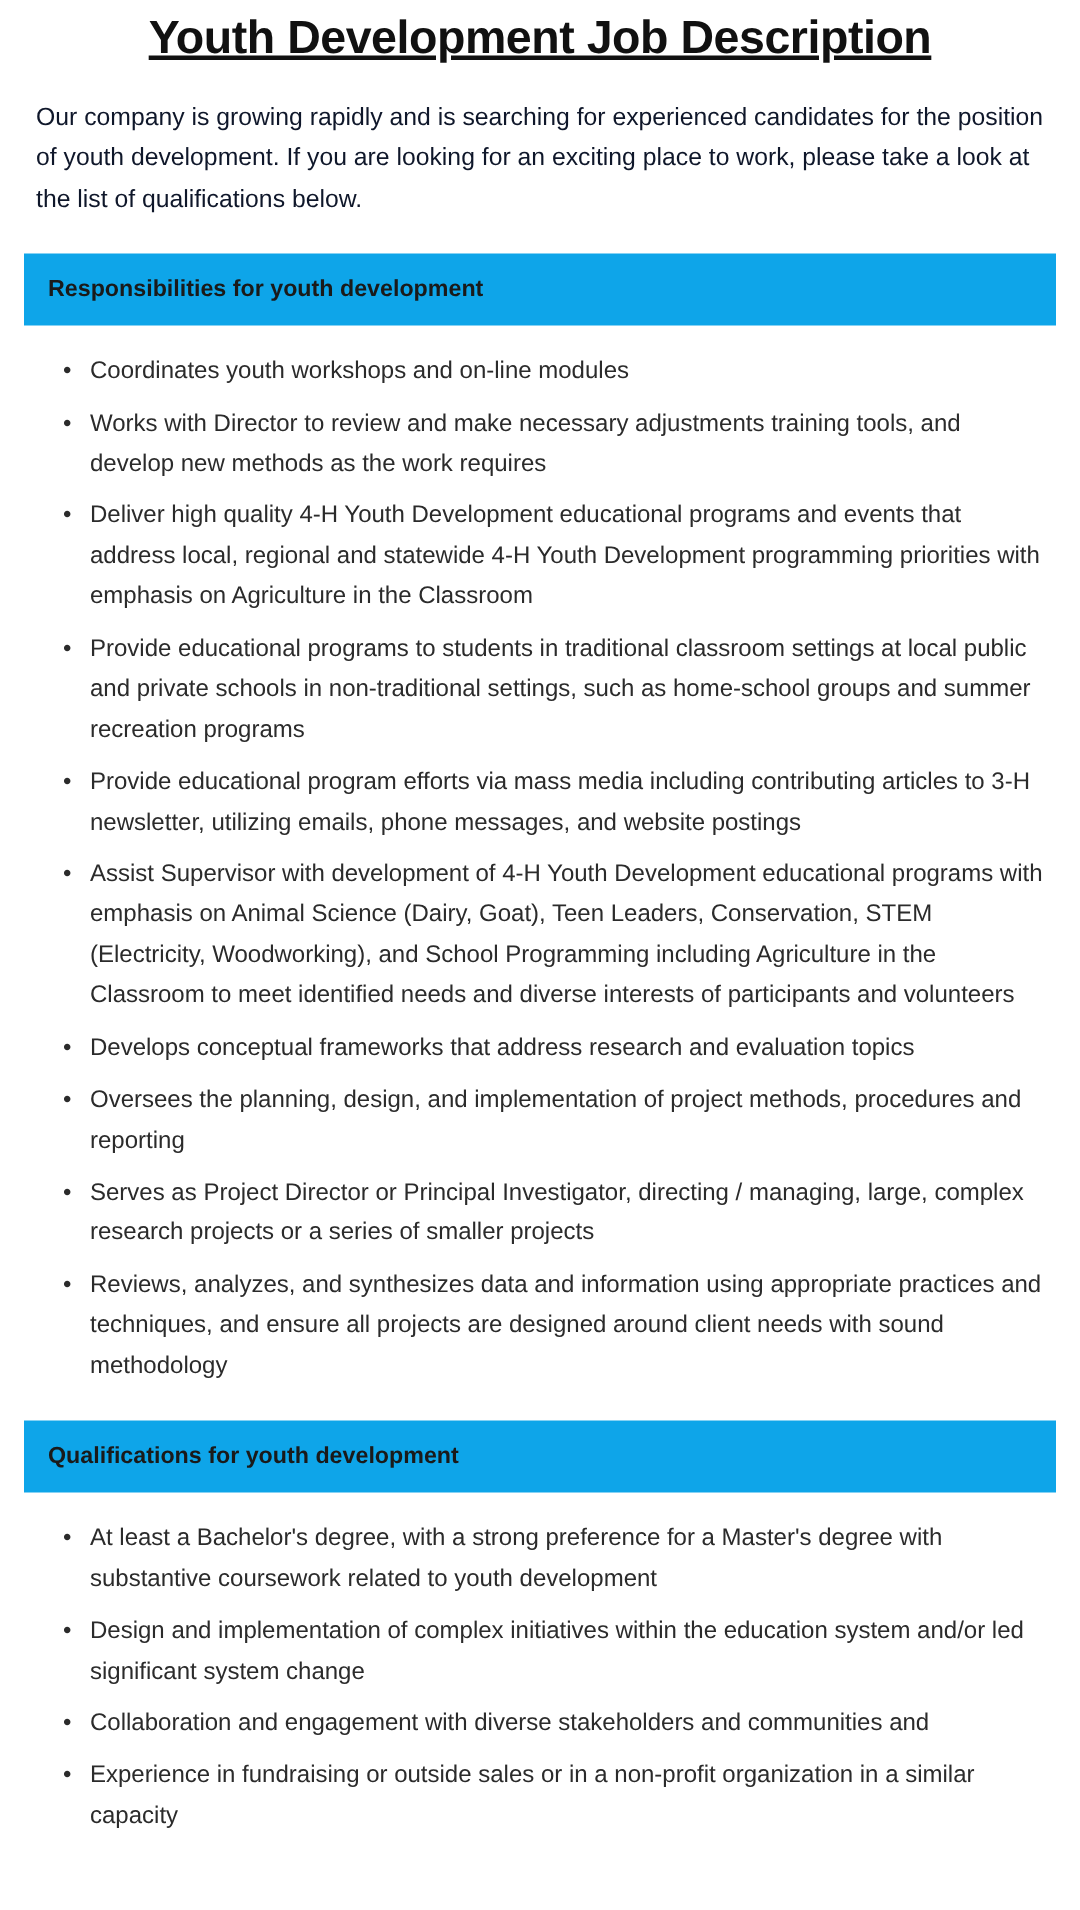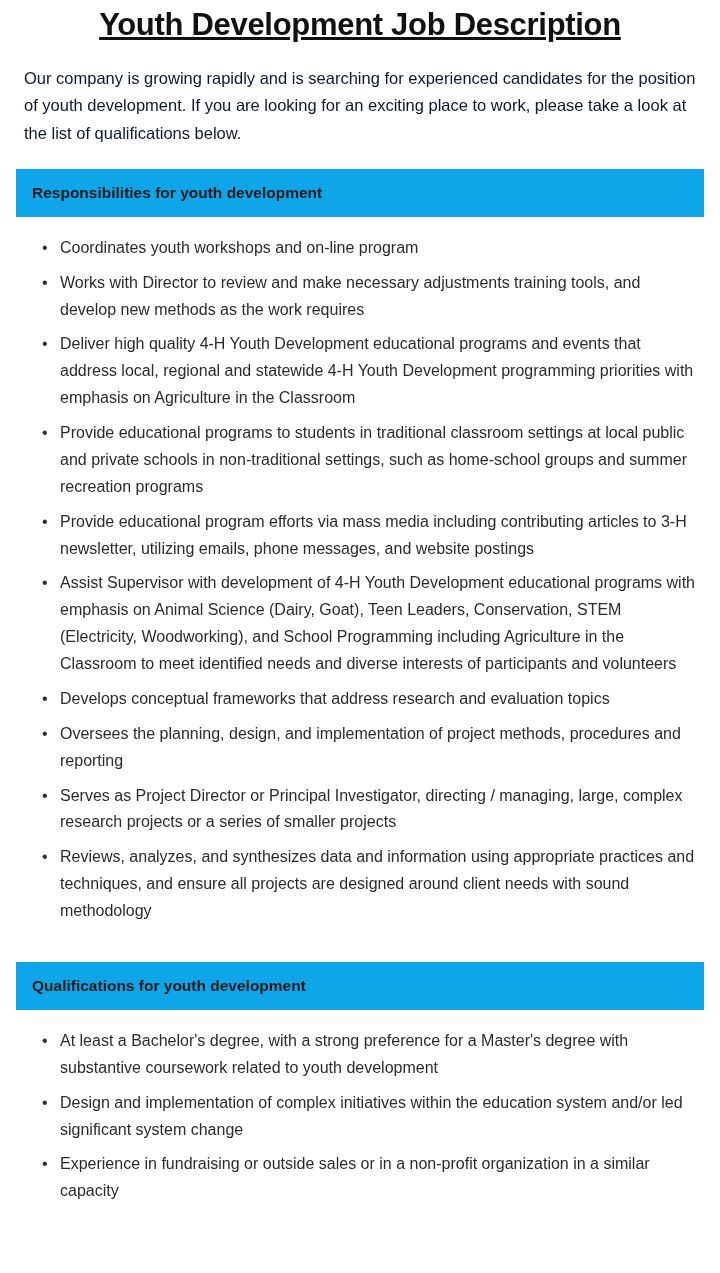--- a/index.html
+++ b/index.html
@@ -37,21 +37,21 @@
   .section-header {
     background: #0ea5e9;
     font-size: 15.5px;
     font-weight: bold;
     color: #1a1a1a;
     padding: 15px 16px;
     margin: 0 -8px 10px -8px;
     box-sizing: border-box;
   }
   .section-header.second {
-    margin-top: 37px;
+    margin-top: 22px;
   }
   ul.bullets {
     list-style: none;
     margin: 0;
     padding: 8px 0 0 0;
   }
   ul.bullets li {
     position: relative;
     font-size: 16px;
     line-height: 1.68;
@@ -77,35 +77,36 @@
 
 <div class="page">
 
   <h1 class="doc-title">Youth Development Job Description</h1>
 
   <p class="intro">Our company is growing rapidly and is searching for experienced candidates for the position of youth development. If you are looking for an exciting place to work, please take a look at the list of qualifications below.</p>
 
   <div class="section-block">
     <div class="section-header">Responsibilities for youth development</div>
     <ul class="bullets">
-      <li>Coordinates youth workshops and on-line program</li>
+      <li>Coordinates youth workshops and on-line modules</li>
       <li>Works with Director to review and make necessary adjustments training tools, and develop new methods as the work requires</li>
       <li>Deliver high quality 4-H Youth Development educational programs and events that address local, regional and statewide 4-H Youth Development programming priorities with emphasis on Agriculture in the Classroom</li>
       <li>Provide educational programs to students in traditional classroom settings at local public and private schools in non-traditional settings, such as home-school groups and summer recreation programs</li>
       <li>Provide educational program efforts via mass media including contributing articles to 3-H newsletter, utilizing emails, phone messages, and website postings</li>
       <li>Assist Supervisor with development of 4-H Youth Development educational programs with emphasis on Animal Science (Dairy, Goat), Teen Leaders, Conservation, STEM (Electricity, Woodworking), and School Programming including Agriculture in the Classroom to meet identified needs and diverse interests of participants and volunteers</li>
       <li>Develops conceptual frameworks that address research and evaluation topics</li>
       <li>Oversees the planning, design, and implementation of project methods, procedures and reporting</li>
       <li>Serves as Project Director or Principal Investigator, directing / managing, large, complex research projects or a series of smaller projects</li>
       <li>Reviews, analyzes, and synthesizes data and information using appropriate practices and techniques, and ensure all projects are designed around client needs with sound methodology</li>
     </ul>
   </div>
 
   <div class="section-block">
     <div class="section-header second">Qualifications for youth development</div>
     <ul class="bullets">
       <li>At least a Bachelor's degree, with a strong preference for a Master's degree with substantive coursework related to youth development</li>
       <li>Design and implementation of complex initiatives within the education system and/or led significant system change</li>
+      <li>Collaboration and engagement with diverse stakeholders and communities and</li>
       <li>Experience in fundraising or outside sales or in a non-profit organization in a similar capacity</li>
     </ul>
   </div>
 
 </div>
 
 </body></html>

